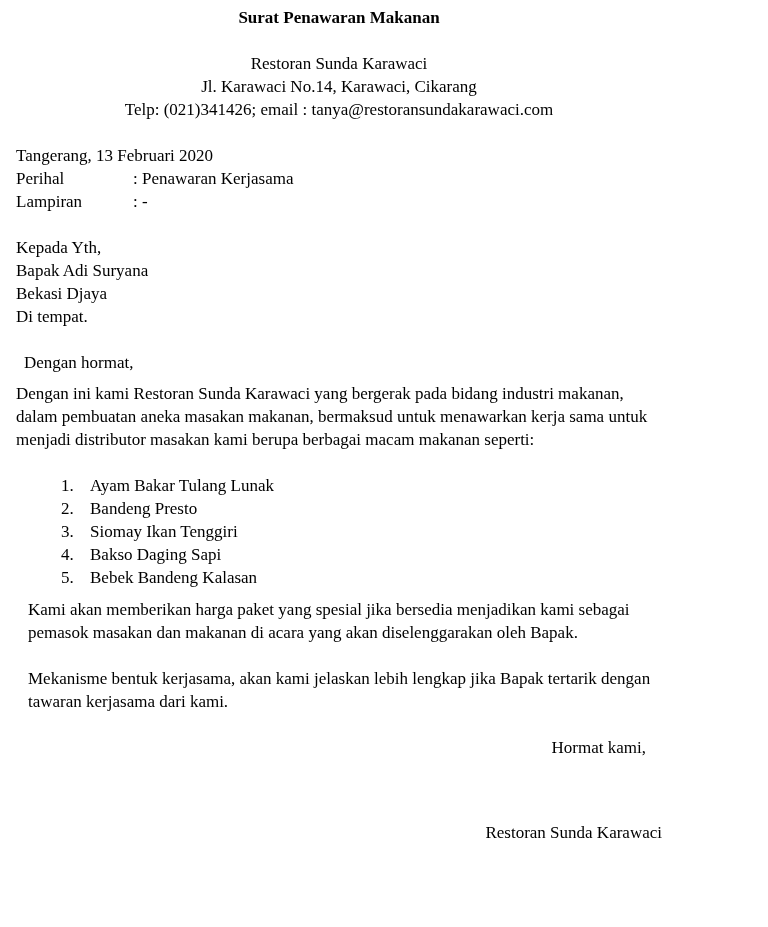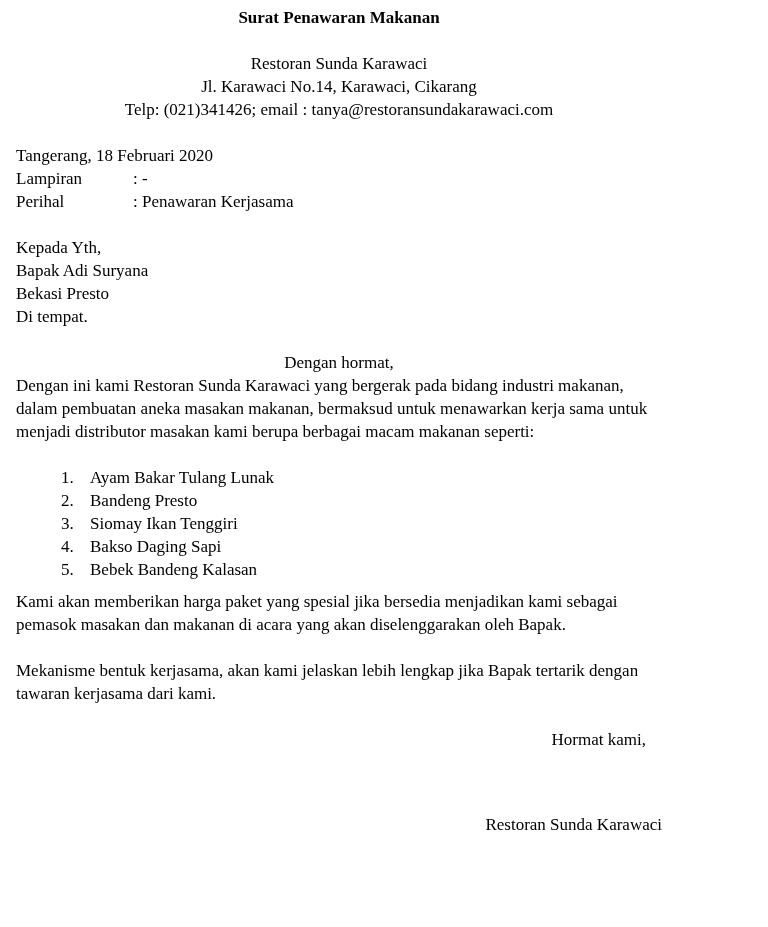--- a/index.html
+++ b/index.html
@@ -29,22 +29,22 @@
   }
   .header-block {
     text-align: center;
     margin: 0 0 23px 0;
   }
   .header-block div { margin: 0; }
   .meta-block { margin: 0 0 23px 0; }
   .meta-row { display: flex; }
   .meta-label { width: 117px; flex: 0 0 117px; }
   .recipient-block { margin: 0 0 23px 0; font-family: Liberation Serif, serif; }
-  .salutation { margin: 0; text-align: center; }
-  .paragraph { margin: 0 0 23px 0; }
+  .salutation { margin: 8px; }
+  .paragraph { margin: 0 0 23px 12px; }
   .first-paragraph { margin: 0 0 23px 0; }
   ol.menu-list {
     margin: 0 0 9px 0;
     padding: 0 0 0 62px;
   }
   ol.menu-list li {
     padding-left: 12px;
     margin: 0;
   }
   .closing {
@@ -64,36 +64,36 @@
   <div class="title">Surat Penawaran Makanan</div>
 
   <div class="header-block">
     <div>Restoran Sunda Karawaci</div>
     <div>Jl. Karawaci No.14, Karawaci, Cikarang</div>
     <div>Telp: (021)341426; email : tanya@restoransundakarawaci.com</div>
   </div>
 
   <div class="meta-block">
     <div class="meta-row">
-      <span>Tangerang, 18 Februari 2020</span>
+      <span>Tangerang, 13 Februari 2020</span>
+    </div>
+    <div class="meta-row">
+      <span class="meta-label">Perihal</span>
+      <span>: Penawaran Kerjasama</span>
     </div>
     <div class="meta-row">
       <span class="meta-label">Lampiran</span>
       <span>: -</span>
-    </div>
-    <div class="meta-row">
-      <span class="meta-label">Perihal</span>
-      <span>: Penawaran Kerjasama</span>
     </div>
   </div>
 
   <div class="recipient-block">
     <div>Kepada Yth,</div>
     <div>Bapak Adi Suryana</div>
-    <div>Bekasi Presto</div>
+    <div>Bekasi Djaya</div>
     <div>Di tempat.</div>
   </div>
 
   <div class="salutation">Dengan hormat,</div>
   <div class="first-paragraph">Dengan ini kami Restoran Sunda Karawaci yang bergerak pada bidang industri makanan, dalam pembuatan aneka masakan makanan, bermaksud untuk menawarkan kerja sama untuk menjadi distributor masakan kami berupa berbagai macam makanan seperti:</div>
 
   <ol class="menu-list">
     <li>Ayam Bakar Tulang Lunak</li>
     <li>Bandeng Presto</li>
     <li>Siomay Ikan Tenggiri</li>

